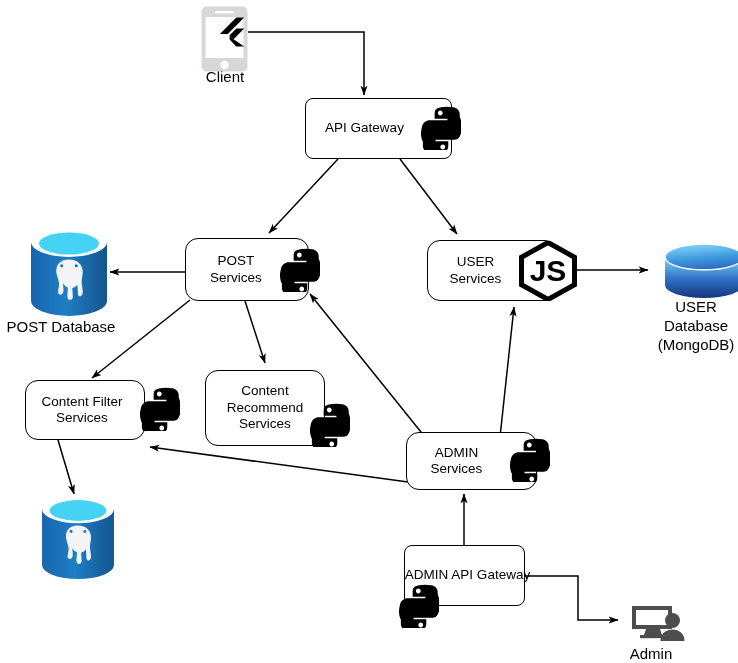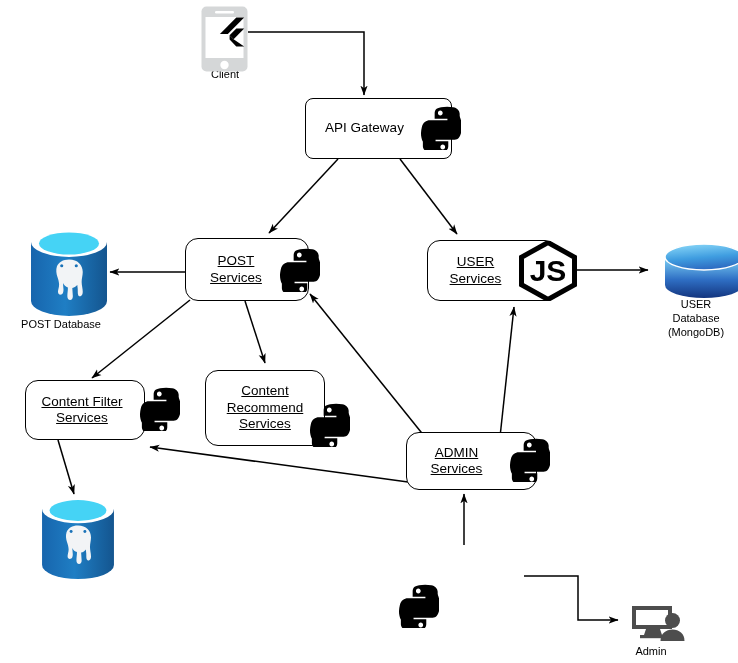--- a/index.html
+++ b/index.html
@@ -36,33 +36,32 @@
     align-items: center;
     justify-content: center;
     text-align: center;
     font-size: 13.5px;
     color: #000000;
     line-height: 1.22;
     z-index: 3;
   }
   .rounded {
     border-radius: 13px;
-    text-decoration: underline;
   }
   .sharp {
     border-radius: 8px;
   }
   .boxlabel {
     padding: 0 6px;
     white-space: pre-line;
   }
   .caption {
     position: absolute;
     text-align: center;
-    font-size: 11px;
+    font-size: 15px;
     color: #000000;
     line-height: 1.25;
     white-space: pre-line;
     z-index: 3;
   }
   .icon-wrap {
     position: absolute;
     z-index: 6;
     padding-left: 8px;
   }
@@ -273,20 +272,23 @@
   </div>
   <div class="icon-wrap py-icon" style="left:497px; top:437px; width:45px; height:45px;">
     <svg width="45" height="45" viewBox="0 0 110 110" xmlns="http://www.w3.org/2000/svg">
       <g fill="#000000">
         <path d="M54.2 4c-5.4 0-10.5.5-15 1.3-13.2 2.3-15.6 7.2-15.6 16.2v11.9h31.2v4H11.9c-9 0-16.9 5.4-19.4 15.8C-10.3 65 -10.4 72.4 -8.5 80.9c2.2 9.4 7.5 16.1 16.5 16.1h10.8V82.2c0-10.2 8.9-19.3 19.4-19.3h31.1c8.6 0 15.5-7.1 15.5-15.8V21.5c0-8.4-7.1-14.8-15.5-16.2-5.3-.9-10.8-1.3-15.1-1.3zM37.4 13.5c3.2 0 5.8 2.7 5.8 6 0 3.3-2.6 5.9-5.8 5.9-3.2 0-5.8-2.6-5.8-5.9 0-3.3 2.6-6 5.8-6z" transform="translate(22,0)"></path>
         <path d="M88.9 37.4v14.3c0 10.6-9.1 19.6-19.4 19.6H38.3c-8.4 0-15.5 7.2-15.5 15.8v29.6c0 8.4 7.4 13.4 15.5 15.8 9.8 2.9 19.2 3.4 31.1 0 7.8-2.2 15.5-6.7 15.5-15.8v-11.9H53.8v-4h46.6c9 0 12.4-6.3 15.5-15.8 3.2-9.8 3.1-19.2 0-31.6-2.2-9.2-6.5-15.8-15.5-15.8h-11.5zM71.4 112.6c3.2 0 5.8 2.6 5.8 5.9 0 3.3-2.6 6-5.8 6-3.2 0-5.8-2.7-5.8-6 0-3.3 2.6-5.9 5.8-5.9z" transform="translate(-6,-16)"></path>
       </g>
     </svg>
   </div>
 
+  <div class="node boxnode sharp" style="left:404px; top:545px; width:121px; height:61px;">
+    <span class="boxlabel" style="white-space:nowrap; position:relative; left:3px;">ADMIN API Gateway</span>
+  </div>
   <div class="icon-wrap py-icon" style="left:386px; top:583px; width:45px; height:45px;">
     <svg width="45" height="45" viewBox="0 0 110 110" xmlns="http://www.w3.org/2000/svg">
       <g fill="#000000">
         <path d="M54.2 4c-5.4 0-10.5.5-15 1.3-13.2 2.3-15.6 7.2-15.6 16.2v11.9h31.2v4H11.9c-9 0-16.9 5.4-19.4 15.8C-10.3 65 -10.4 72.4 -8.5 80.9c2.2 9.4 7.5 16.1 16.5 16.1h10.8V82.2c0-10.2 8.9-19.3 19.4-19.3h31.1c8.6 0 15.5-7.1 15.5-15.8V21.5c0-8.4-7.1-14.8-15.5-16.2-5.3-.9-10.8-1.3-15.1-1.3zM37.4 13.5c3.2 0 5.8 2.7 5.8 6 0 3.3-2.6 5.9-5.8 5.9-3.2 0-5.8-2.6-5.8-5.9 0-3.3 2.6-6 5.8-6z" transform="translate(22,0)"></path>
         <path d="M88.9 37.4v14.3c0 10.6-9.1 19.6-19.4 19.6H38.3c-8.4 0-15.5 7.2-15.5 15.8v29.6c0 8.4 7.4 13.4 15.5 15.8 9.8 2.9 19.2 3.4 31.1 0 7.8-2.2 15.5-6.7 15.5-15.8v-11.9H53.8v-4h46.6c9 0 12.4-6.3 15.5-15.8 3.2-9.8 3.1-19.2 0-31.6-2.2-9.2-6.5-15.8-15.5-15.8h-11.5zM71.4 112.6c3.2 0 5.8 2.6 5.8 5.9 0 3.3-2.6 6-5.8 6-3.2 0-5.8-2.7-5.8-6 0-3.3 2.6-5.9 5.8-5.9z" transform="translate(-6,-16)"></path>
       </g>
     </svg>
   </div>
 
   <div class="icon-wrap admin-icon" style="left:622px; top:604px; width:58px; height:38px;">

